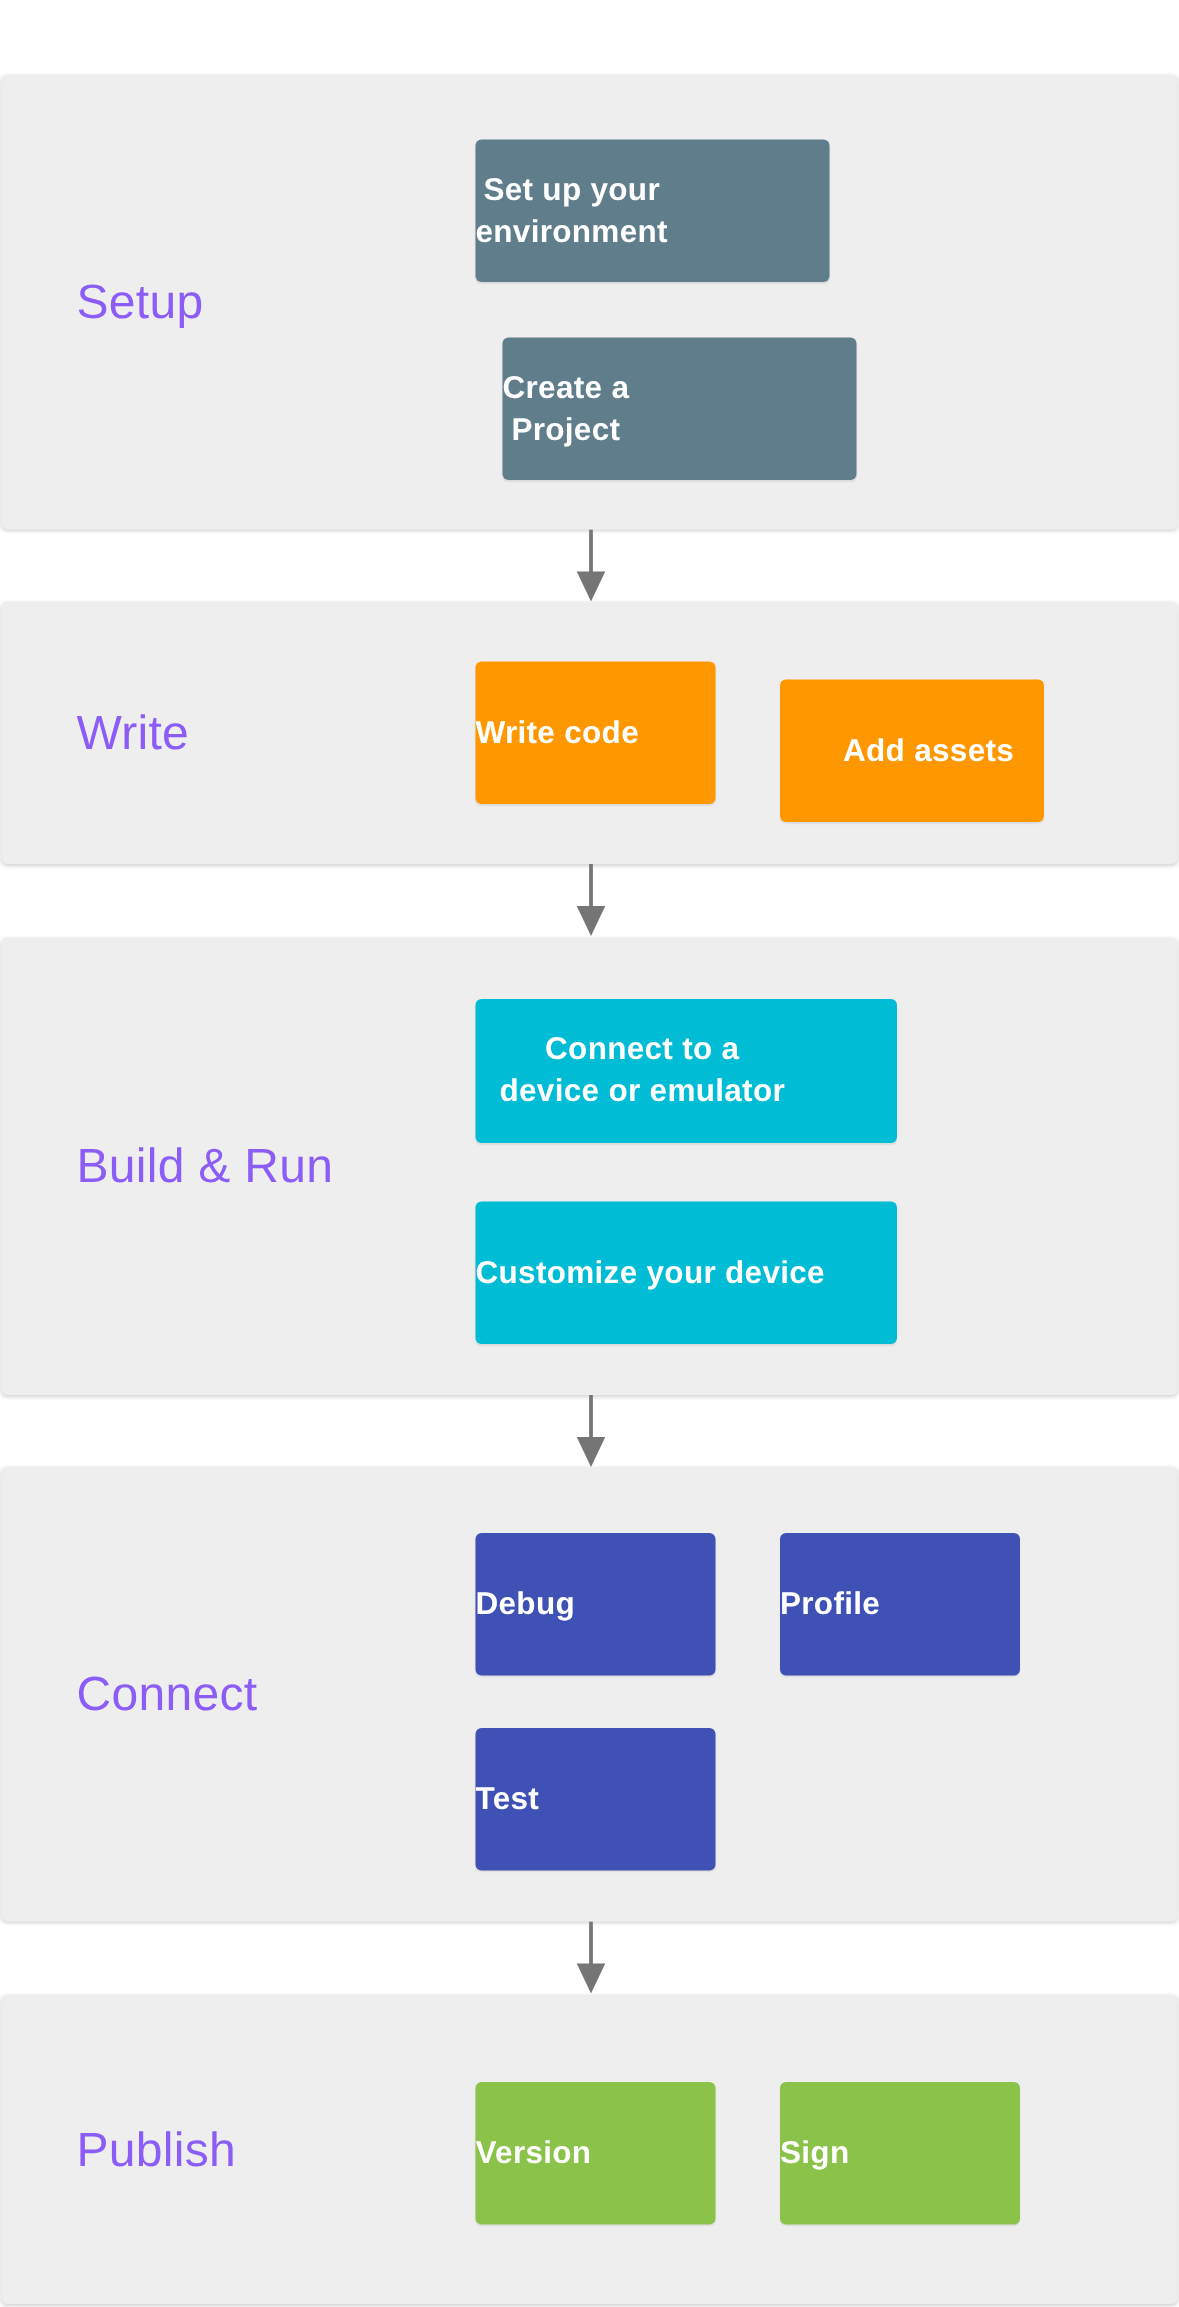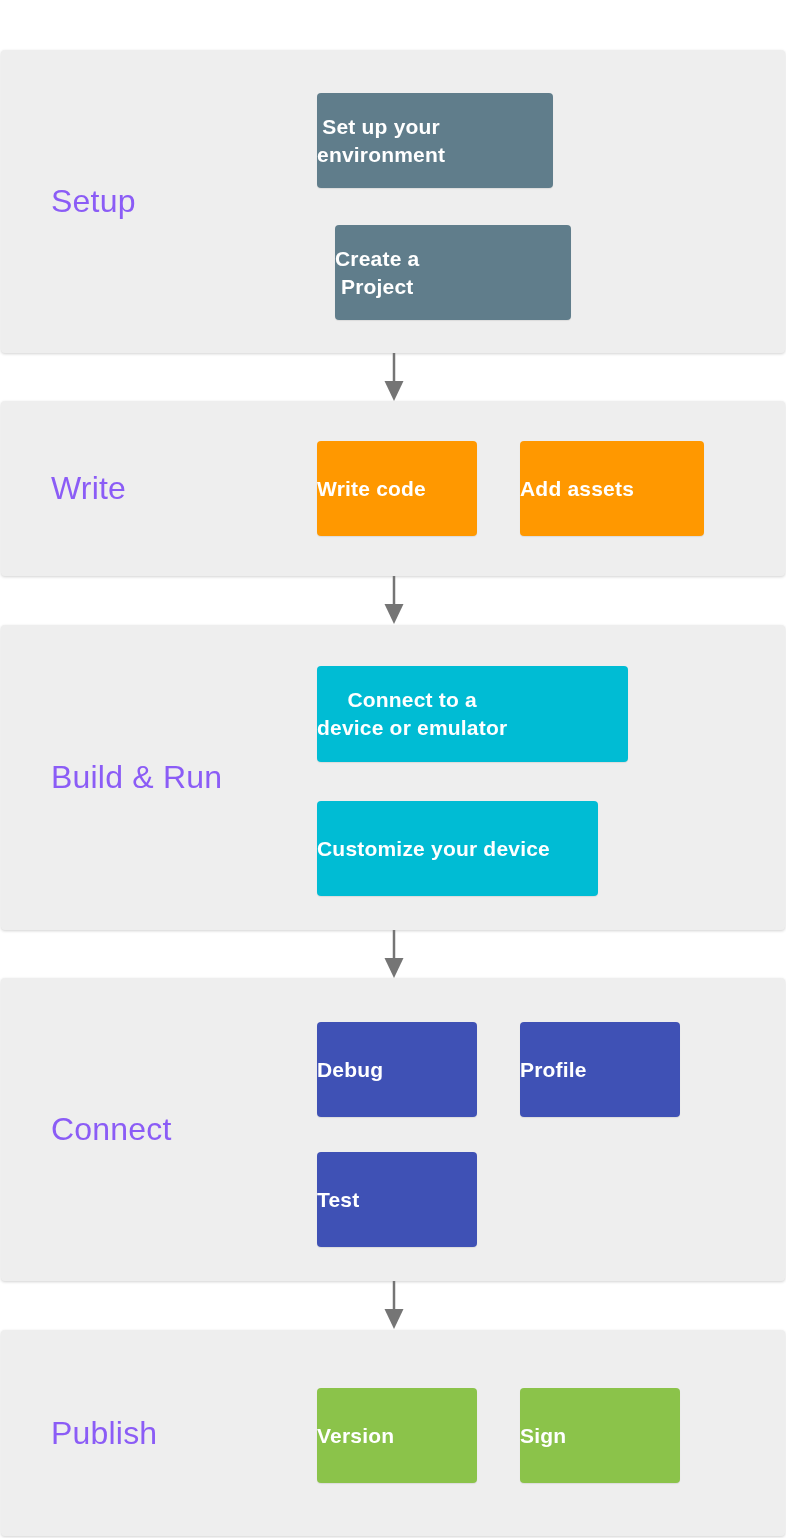--- a/index.html
+++ b/index.html
@@ -80,35 +80,35 @@
       <line x1="12" y1="0" x2="12" y2="30" stroke="#757575" stroke-width="2.5"></line>
       <polygon points="2.5,28 21.5,28 12,48" fill="#757575"></polygon>
     </svg>
   </div>
 
   <section class="panel" style="top:401px; height:175px;">
     <h2 class="panel-label">Write</h2>
     <div class="step-btn" style="left: 316px; top: 40px; width: 160px; height: 95px; background-color: rgb(255, 152, 0);">
       <span class="btn-text">Write code</span>
     </div>
-    <div class="step-btn" style="left: 519px; top: 40px; width: 184px; height: 95px; background-color: rgb(255, 152, 0);">
+    <div class="step-btn" style="left: 519px; top: 52px; width: 134px; height: 95px; background-color: rgb(255, 152, 0); padding-left: 42px;">
       <span class="btn-text">Add assets</span>
     </div>
   </section>
 
   <div class="flow-arrow" style="top:576px;">
     <svg width="24" height="48" viewBox="0 0 24 48">
       <line x1="12" y1="0" x2="12" y2="30" stroke="#757575" stroke-width="2.5"></line>
       <polygon points="2.5,28 21.5,28 12,48" fill="#757575"></polygon>
     </svg>
   </div>
 
   <section class="panel" style="top:625px; height:305px;">
     <h2 class="panel-label">Build &amp; Run</h2>
-    <div class="step-btn" style="left: 316px; top: 41px; width: 311px; height: 96px; background-color: rgb(0, 188, 212);">
+    <div class="step-btn" style="left: 316px; top: 41px; width: 265px; height: 96px; background-color: rgb(0, 188, 212); padding-left: 16px;">
       <span class="btn-text">Connect to a
 device or emulator</span>
     </div>
     <div class="step-btn" style="left: 316px; top: 176px; width: 281px; height: 95px; background-color: rgb(0, 188, 212);">
       <span class="btn-text">Customize your device</span>
     </div>
   </section>
 
   <div class="flow-arrow" style="top:930px;">
     <svg width="24" height="48" viewBox="0 0 24 48">

